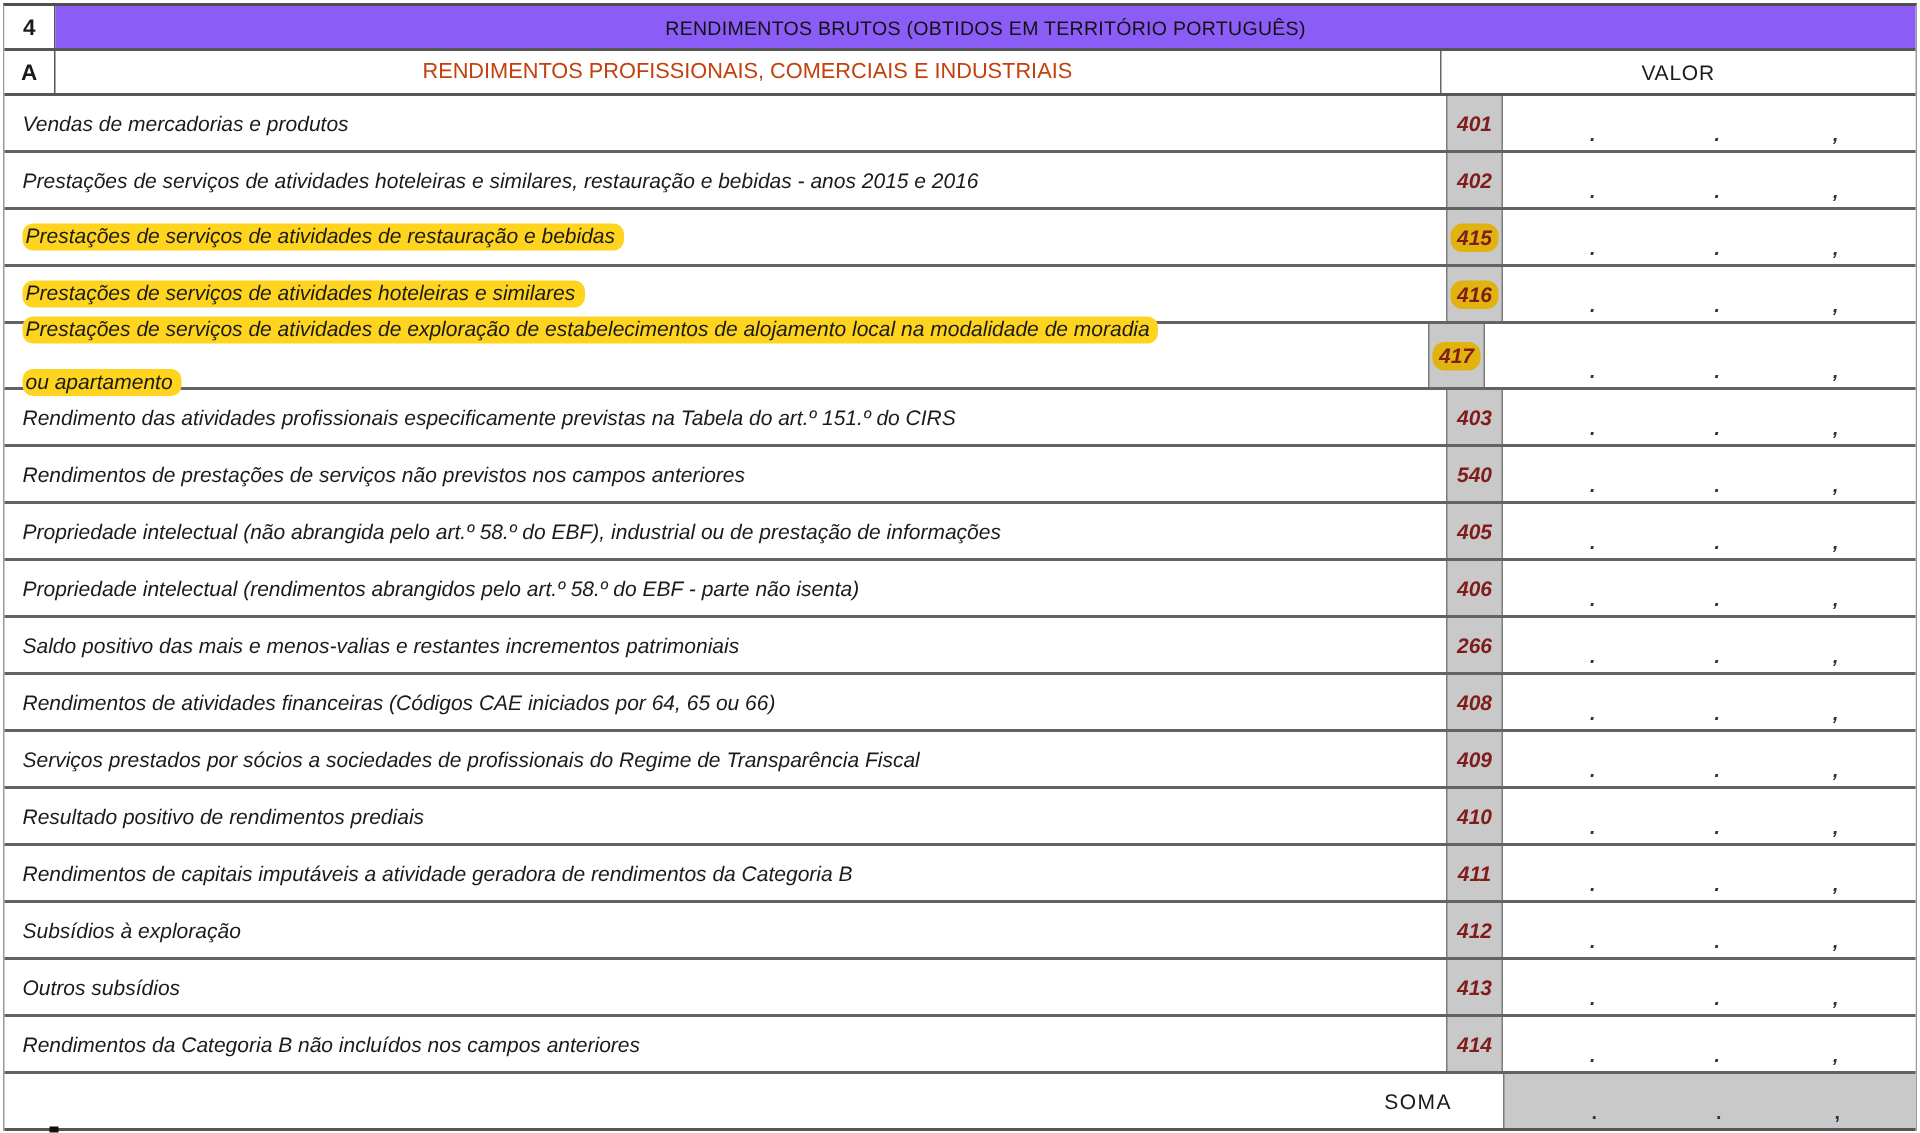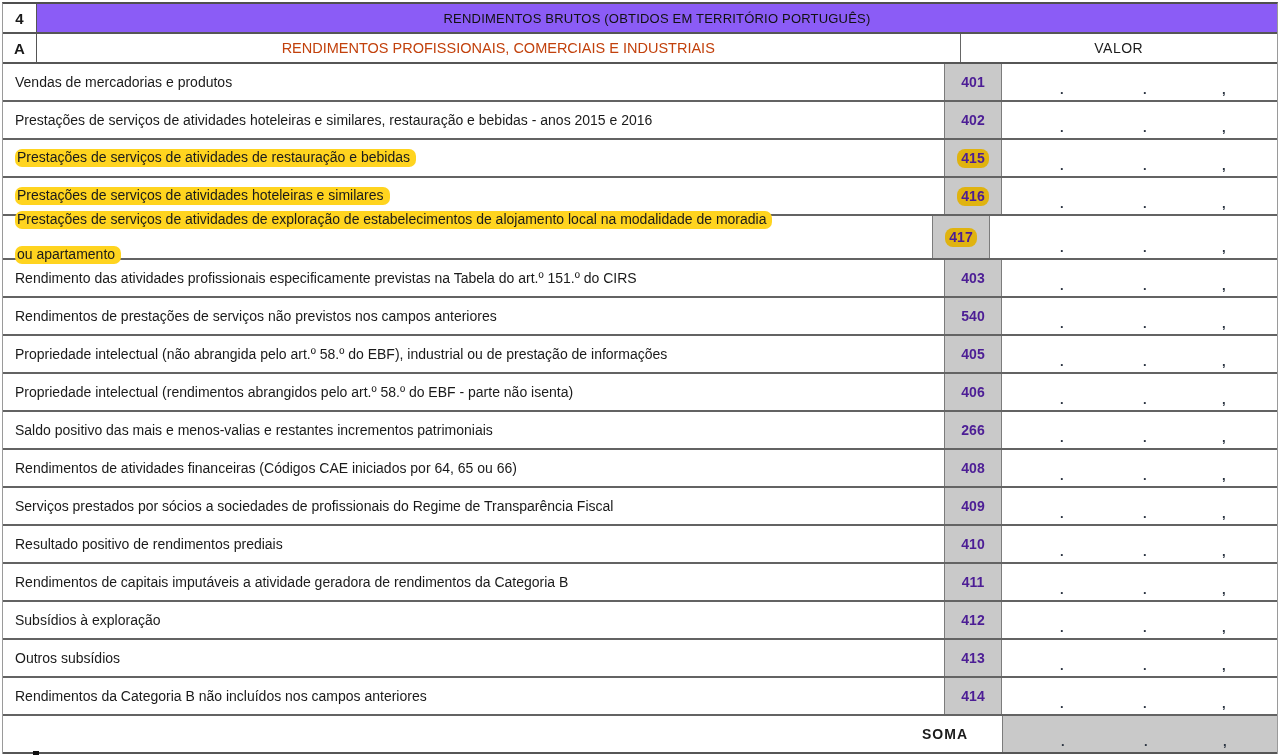--- a/index.html
+++ b/index.html
@@ -18,41 +18,41 @@
              border-right:1px solid #555; background:#fff; }
   .sec-title { flex:1; background:#8b5cf6; display:flex; align-items:center;
                justify-content:center; font-weight:normal; font-size:13px;
                color:#111; letter-spacing:0.2px; }
   .sub-title { width:925px; display:flex; align-items:center; justify-content:center;
                font-size:14.5px; color:#c2410c; border-right:1px solid #666; }
   .valor-head { width:317px; display:flex; align-items:center; justify-content:center;
                 font-size:14px; color:#1c1c1c; letter-spacing:0.5px; }
 
   
-  .data-row { height:38px; border-bottom:2px solid #636363; }
+  .data-row { height:38px; border-bottom:2px solid #636363;font-style:italic; }
   .data-row.tall { height:44px;gap:12px; }
   .desc { flex:1; display:flex; flex-direction:column; justify-content:center;
           align-items:flex-start; padding-left:12px; font-size:14px; color:#1a1a1a;
           line-height:15px; }
   .desc .hl { background:#ffd41f; border-radius:7px; padding:1px 6px 2px 2px;
               display:inline-block; }
   .desc .hl + .hl { margin-top:17px; }
-  .code { width:58px; background:#c9c9c9; border-left:1px solid #7c7c7c;
+  .code { width:38px; background:#c9c9c9; border-left:1px solid #7c7c7c;
           border-right:1px solid #7c7c7c; display:flex; align-items:center;
-          justify-content:center; font-weight:bold; font-size:14px; color:#4c1d95; }
+          justify-content:center; font-weight:bold; font-size:14px; color:#7f1d1d; }
   .code .badge { background:#e0b30f; border-radius:8px; padding:1px 4px 2px 4px; }
   .val { width:275px; position:relative; background:#fff; }
   .val .sep { position:absolute; bottom:3px; font-size:13px; font-weight:bold;
               color:#2a3340; }
   .sep.s1 { left:58px; } .sep.s2 { left:141px; } .sep.s3 { left:220px; }
 
   
   .soma-row { height:38px; border-bottom:2px solid #565656; }
   .soma-label { flex:1; display:flex; align-items:center; justify-content:flex-end;
-                padding-right:34px; font-size:14px; letter-spacing:1px; color:#1a1a1a;font-weight:bold; }
+                padding-right:34px; font-size:14px; letter-spacing:1px; color:#1a1a1a; }
   .soma-row .val { background:#c9c9c9; border-left:1px solid #7c7c7c; }
 
   
   #next-section-tick { position:absolute; left:33px; top:751px; width:6px;
                        height:4px; background:#101010; }
 </style>
 </head>
 <body>
 
 <div id="form-wrap">

